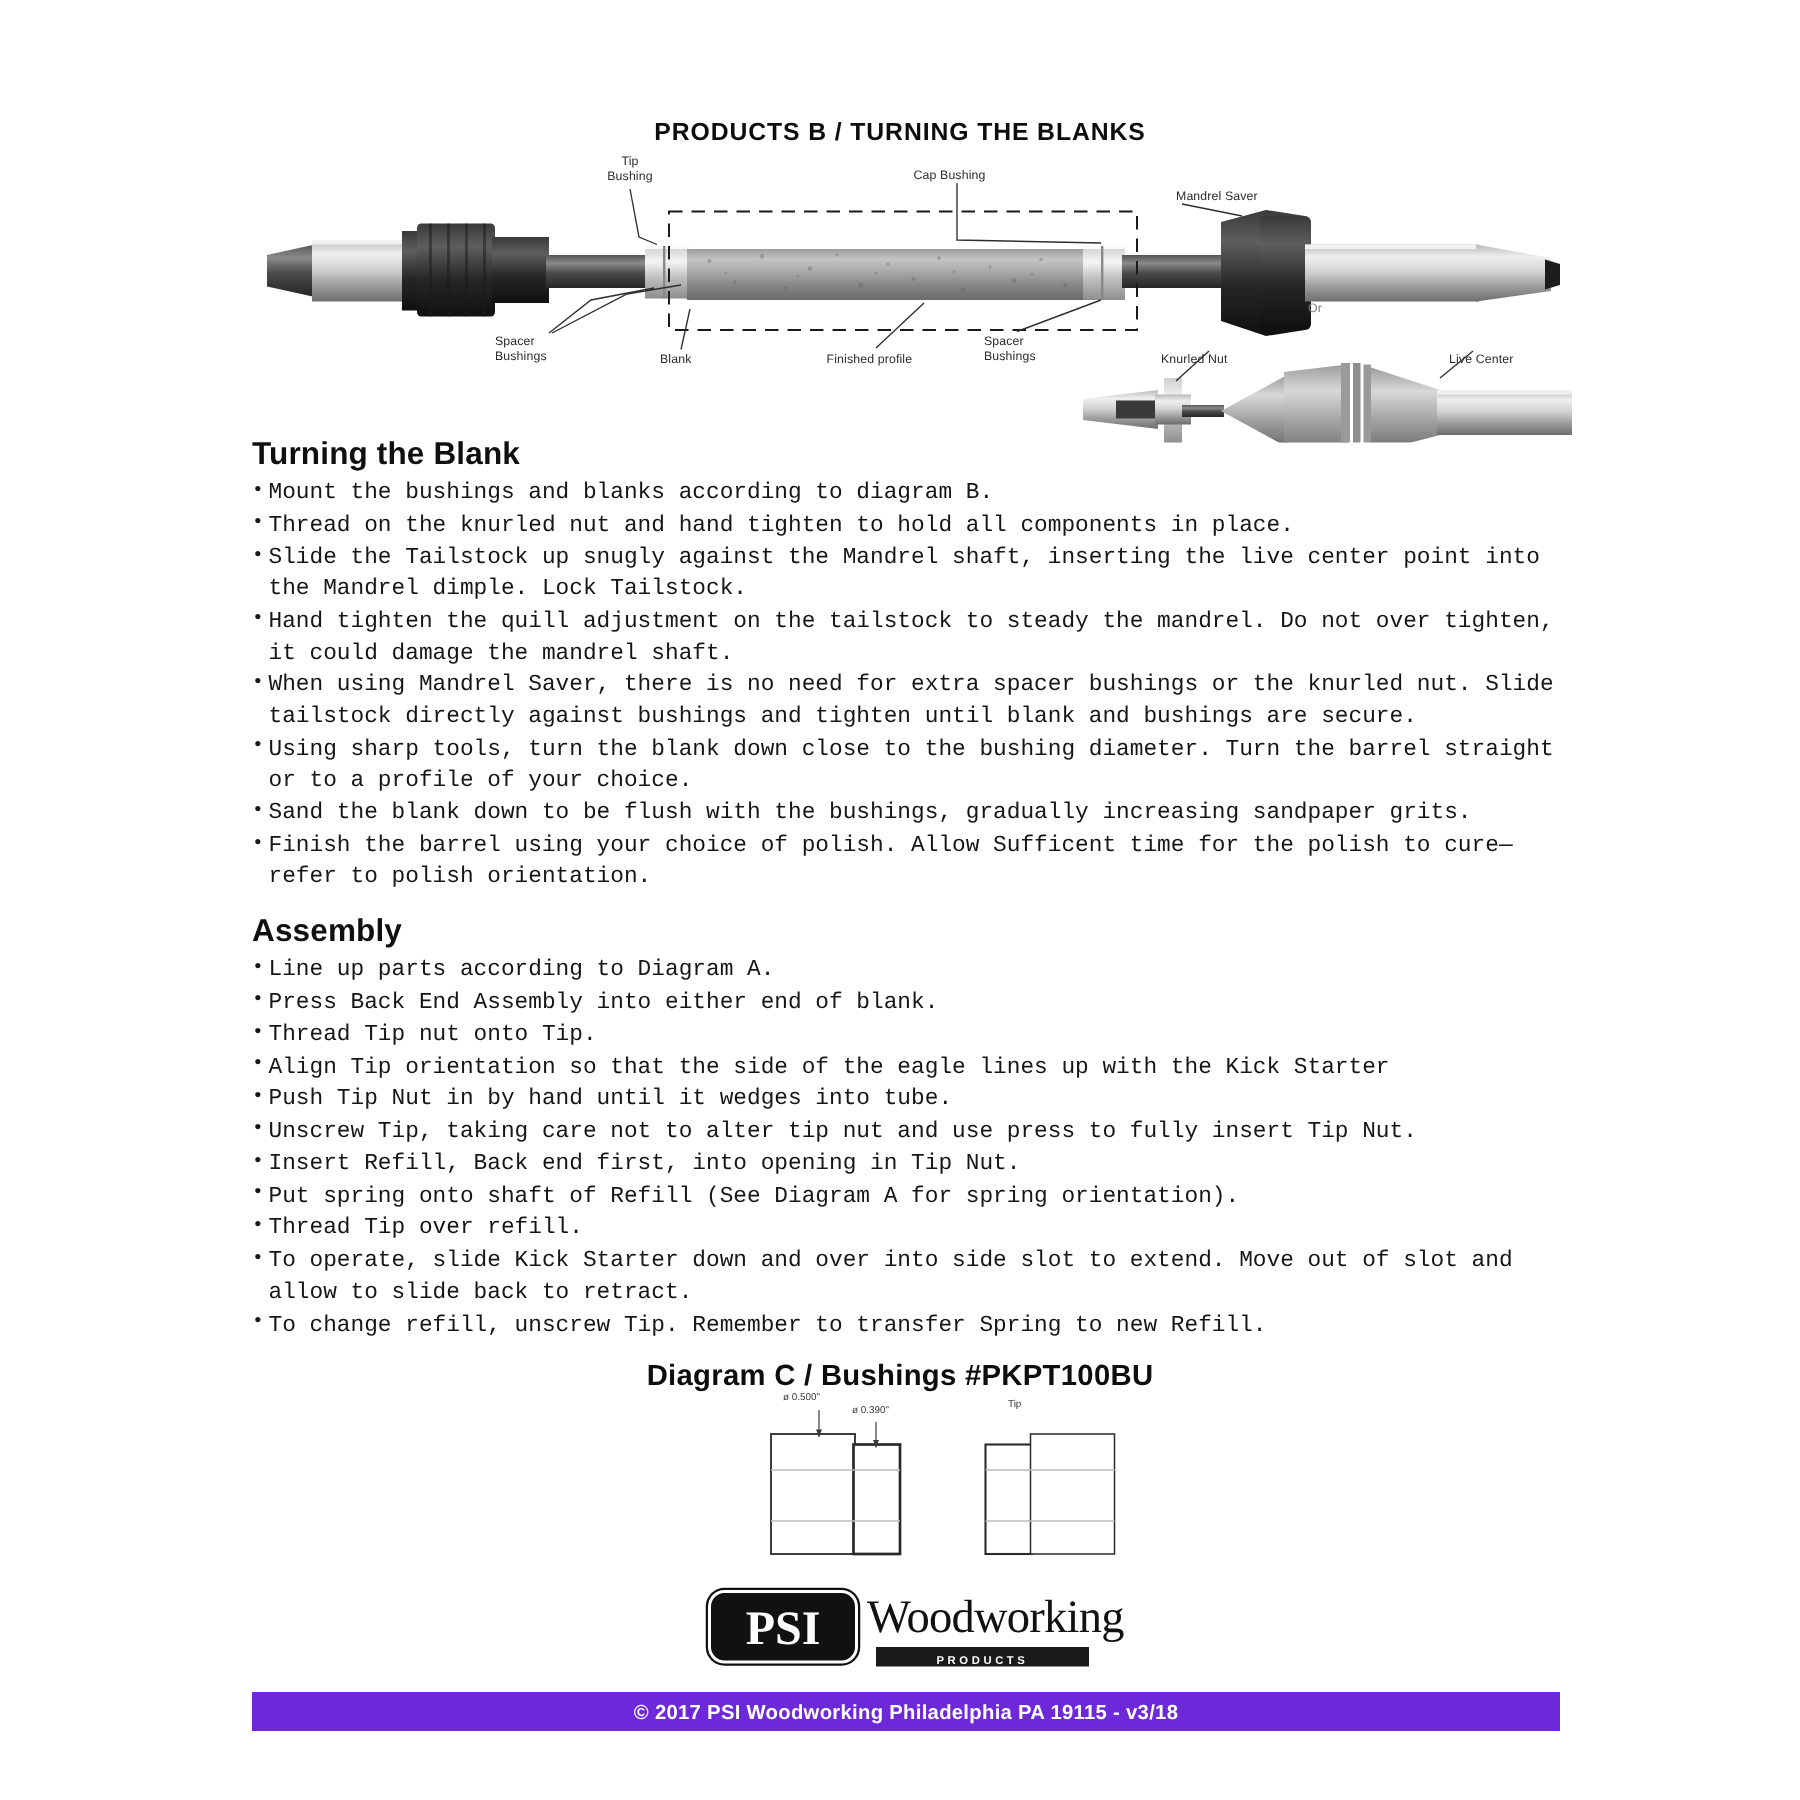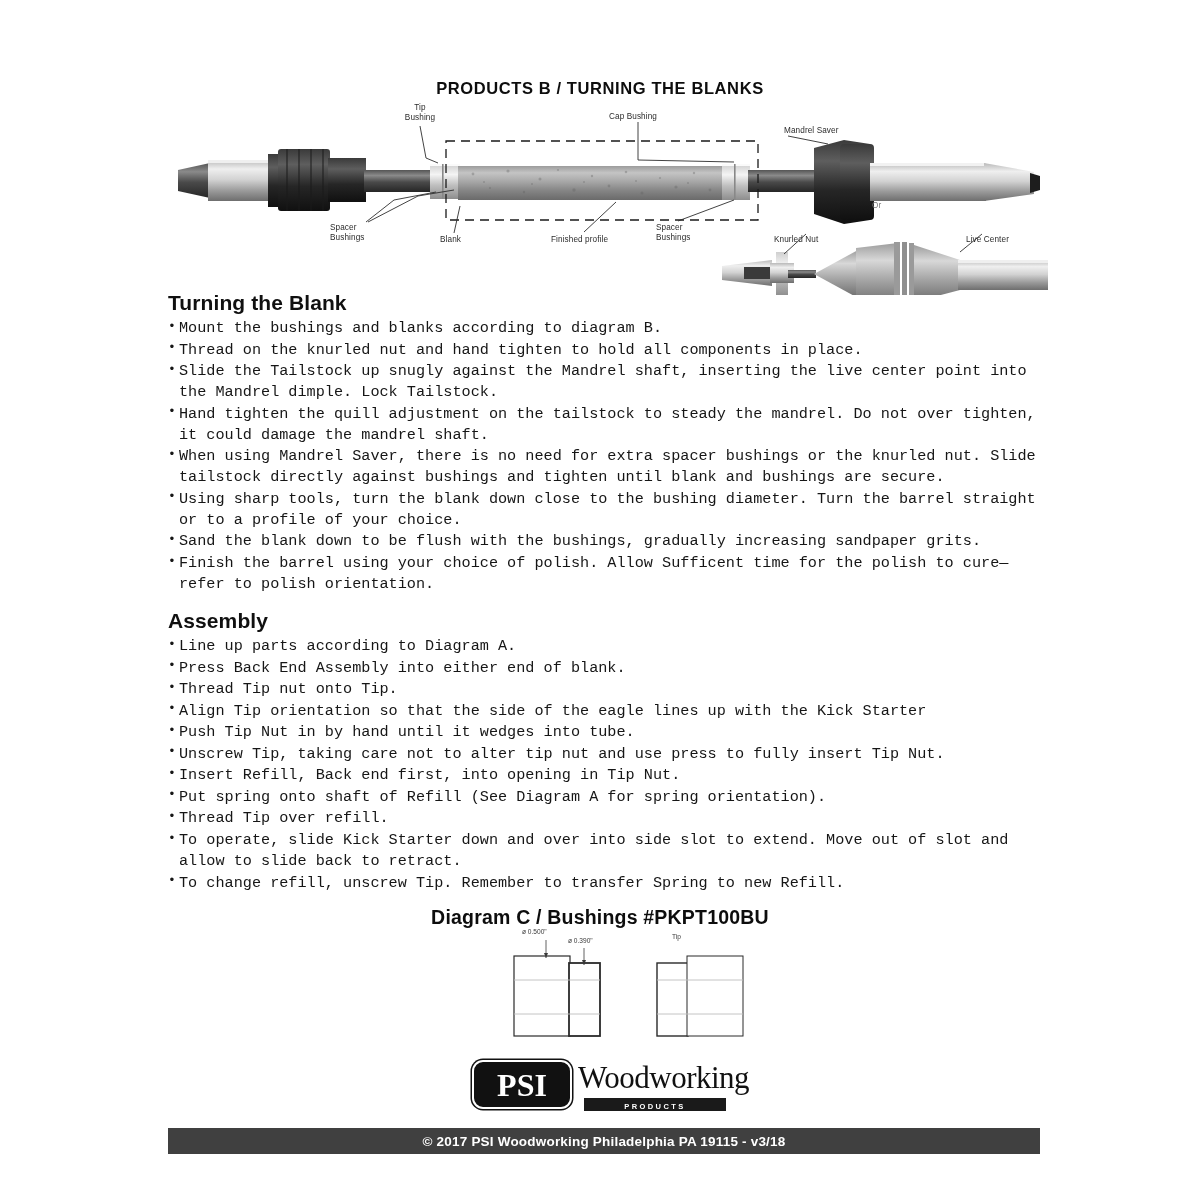--- a/index.html
+++ b/index.html
@@ -174,21 +174,21 @@
     font-size: 7.5px;
     font-weight: bold;
     letter-spacing: 2.4px;
   }
 
   
   .footer-bar {
     position: absolute;
     left: 168px; top: 1128px;
     width: 872px; height: 26px;
-    background: #404040;
+    background: #6d28d9;
     display: flex;
     align-items: center;
     justify-content: center;
   }
   .footer-bar span {
     color: #fff;
     font-size: 13.5px;
     font-weight: bold;
     letter-spacing: 0.2px;
   }

